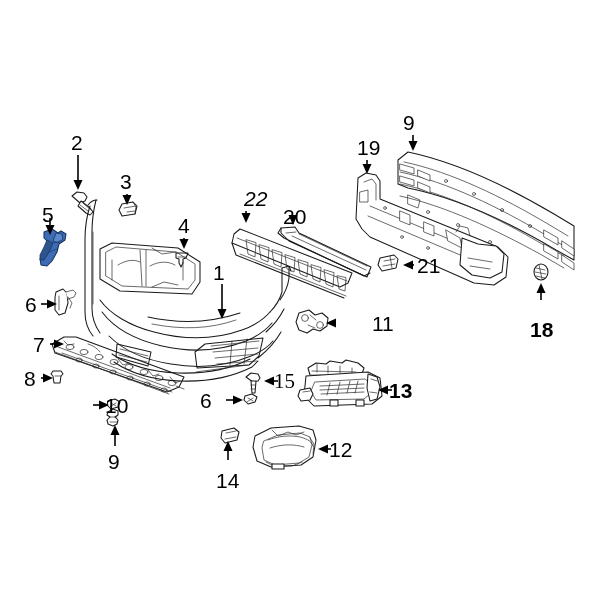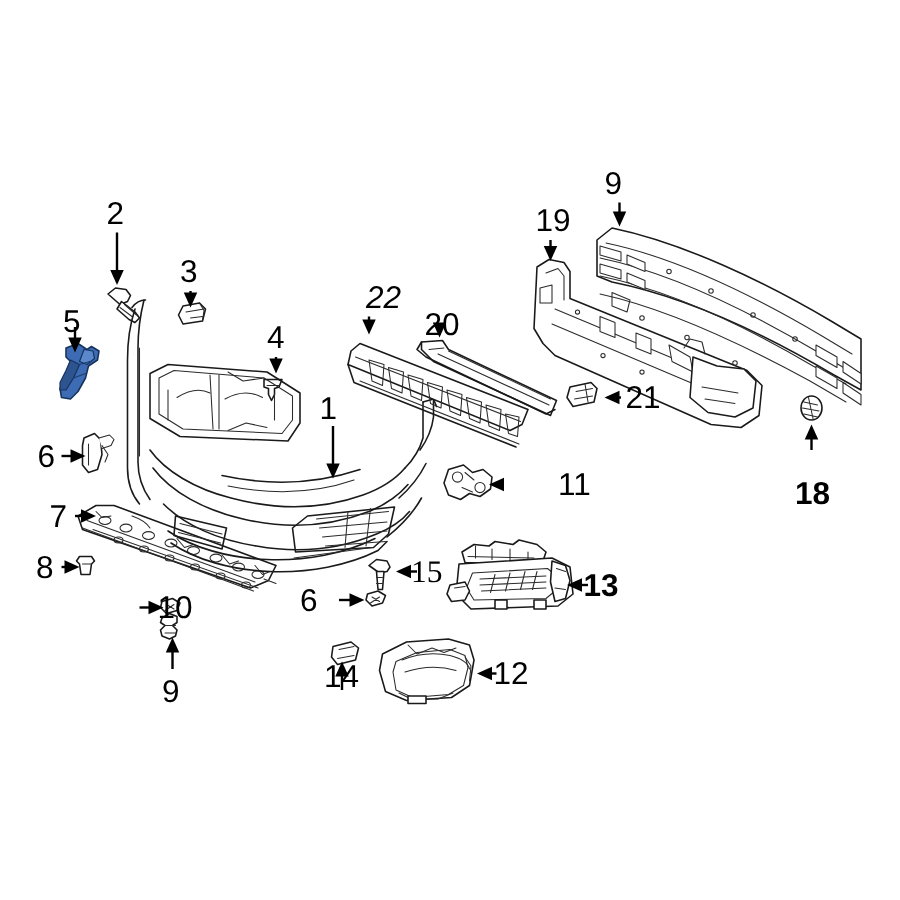--- a/index.html
+++ b/index.html
@@ -419,21 +419,21 @@
   <div class="callout-label" style="left:178px; top:215px;">4</div>
   <div class="callout-label" style="left:42px;  top:204px;">5</div>
   <div class="callout-label" style="left:25px;  top:294px;">6</div>
   <div class="callout-label" style="left:33px;  top:334px;">7</div>
   <div class="callout-label" style="left:24px;  top:368px;">8</div>
   <div class="callout-label" style="left:108px; top:451px;">9</div>
   <div class="callout-label" style="left:63px;  top:395px;margin-left:42px;">10</div>
   <div class="callout-label" style="left:337px; top:313px;margin-left:35px;">11</div>
   <div class="callout-label" style="left:329px; top:439px;">12</div>
   <div class="callout-label" style="left:389px; top:380px;font-weight:bold;">13</div>
-  <div class="callout-label" style="left:216px; top:441px;">14</div>
+  <div class="callout-label" style="left:216px; top:470px;">14</div>
   <div class="callout-label" style="left:274px; top:371px;font-family:Liberation Serif, serif;">15</div>
   <div class="callout-label" style="left:200px; top:390px;">6</div>
   <div class="callout-label" style="left:403px; top:112px;">9</div>
   <div class="callout-label" style="left:530px; top:319px;font-weight:bold;">18</div>
   <div class="callout-label" style="left:357px; top:137px;">19</div>
   <div class="callout-label" style="left:283px; top:206px;">20</div>
   <div class="callout-label" style="left:417px; top:255px;">21</div>
   <div class="callout-label" style="left:244px; top:188px;font-style:italic;">22</div>
 
 </div>

